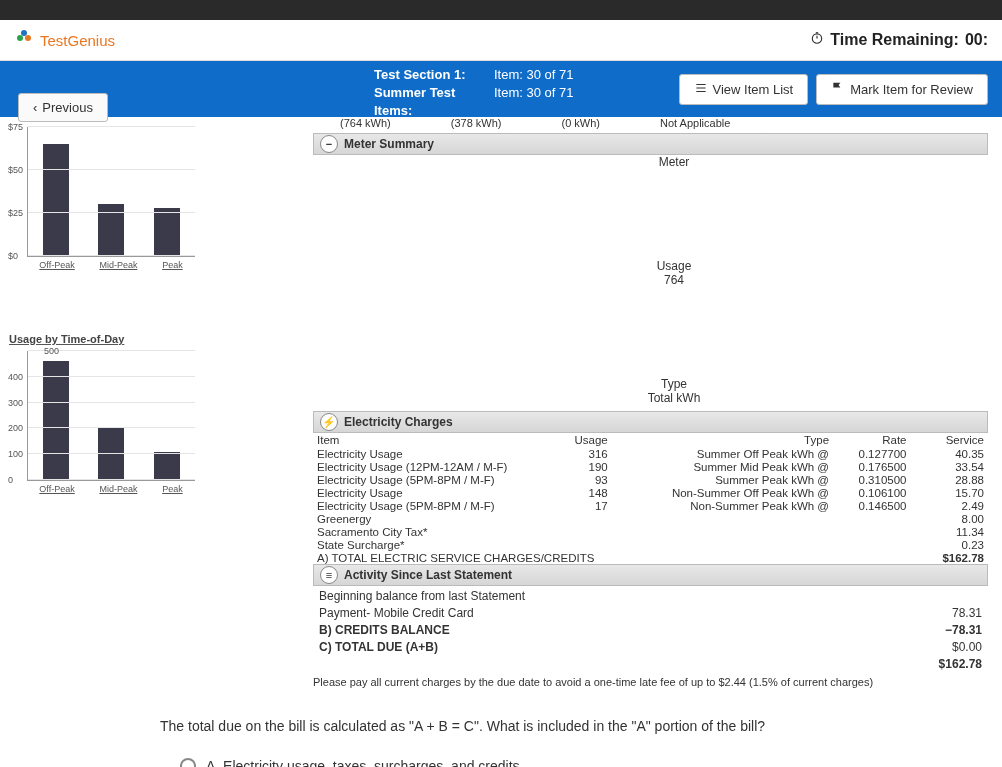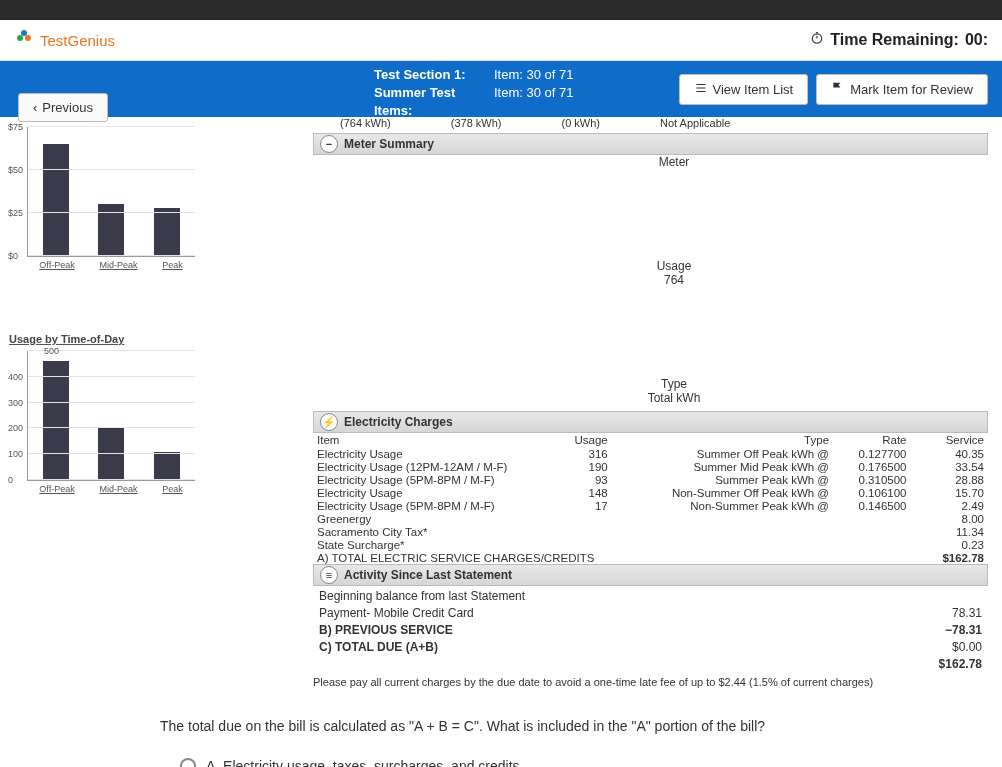--- a/index.html
+++ b/index.html
@@ -287,21 +287,21 @@
       <tbody id="activity-body">
           <tr>
             <td style="">Beginning balance from last Statement</td>
             <td class="r" style=""></td>
           </tr>
           <tr>
             <td style="">Payment- Mobile Credit Card</td>
             <td class="r" style="">78.31</td>
           </tr>
           <tr>
-            <td style="font-weight:700">B) PREVIOUS SERVICE</td>
+            <td style="font-weight:700">B) CREDITS BALANCE</td>
             <td class="r" style="font-weight:700">−78.31</td>
           </tr>
           <tr>
             <td style="font-weight:700">C) TOTAL DUE (A+B)</td>
             <td class="r" style="font-weight:400">$0.00</td>
           </tr>
         </tbody>
       <tfoot>
           <tr>
             <td></td>

